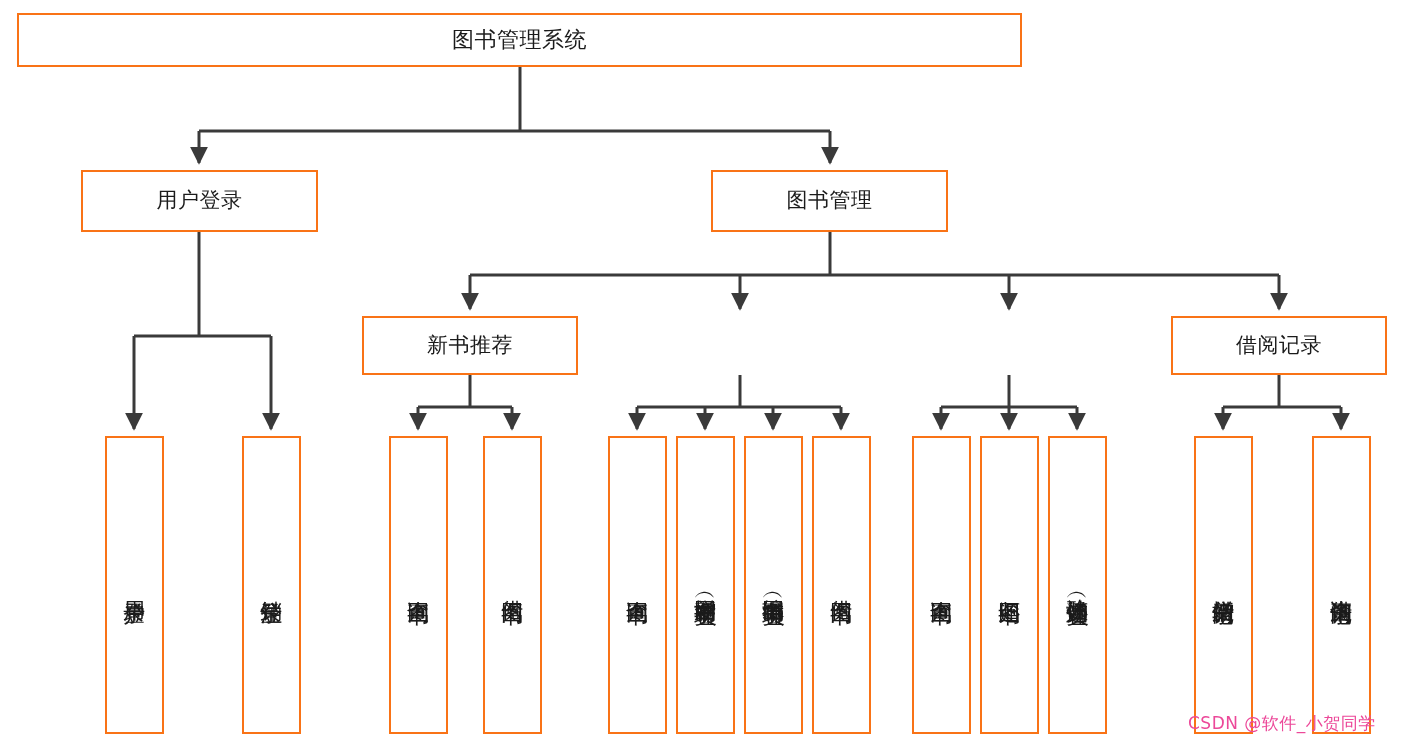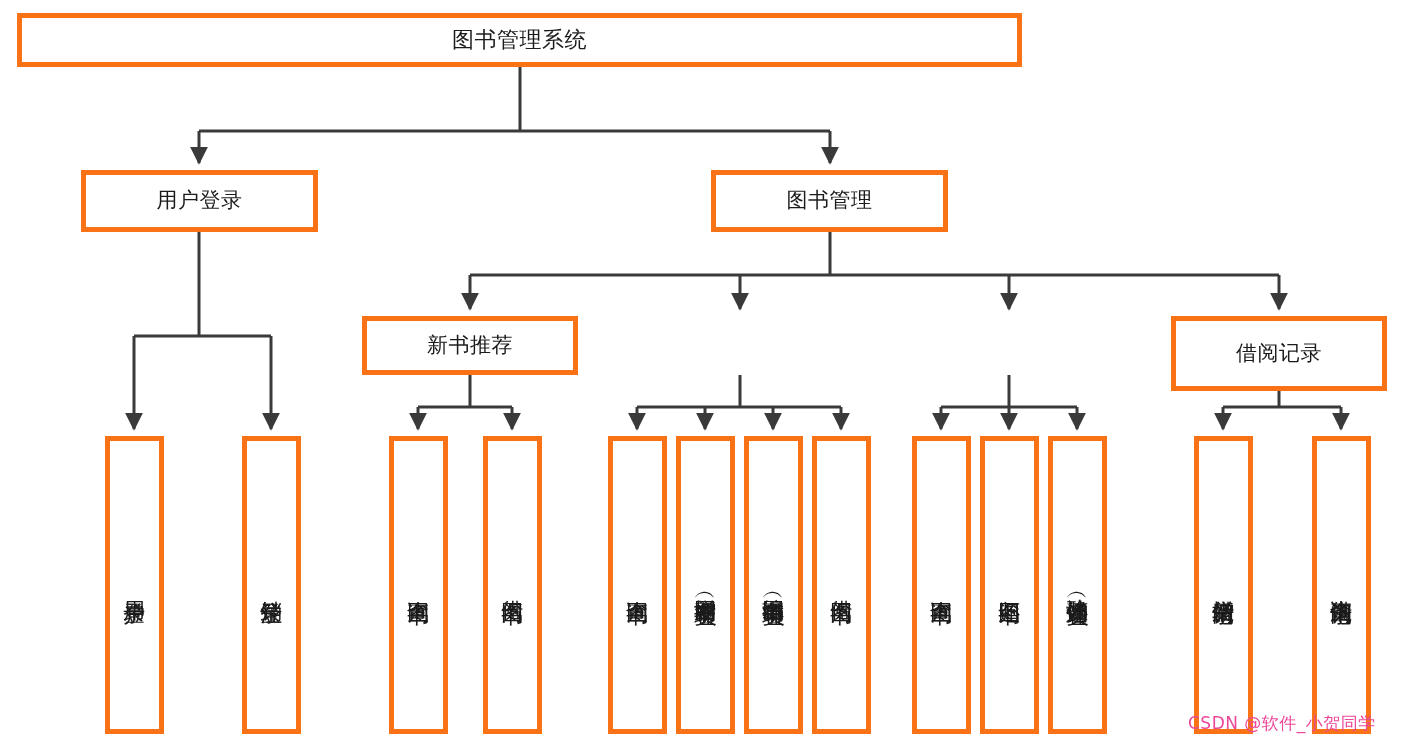--- a/index.html
+++ b/index.html
@@ -22,21 +22,21 @@
     left: 0;
     top: 0;
     width: 1405px;
     height: 747px;
     pointer-events: none;
   }
   .node {
     position: absolute;
     box-sizing: border-box;
     background: #ffffff;
-    border: 5px solid #f97316;
+    border: 2px solid #f97316;
     display: flex;
     align-items: center;
     justify-content: center;
     color: #1b1b1b;
   }
   .node .label {
     display: block;
     text-align: center;
     line-height: 1.12;
   }
@@ -140,21 +140,21 @@
   <div class="node horizontal" style="left:711px; top:170px; width:237px; height:62px;">
     <span class="label">图书管理</span>
   </div>
 
   <div class="node horizontal" style="left:362px; top:316px; width:216px; height:59px;">
     <span class="label">新书推荐</span>
   </div>
 
 
 
-  <div class="node horizontal" style="left:1171px; top:316px; width:216px; height:75px;">
+  <div class="node horizontal" style="left:1171px; top:316px; width:216px; height:59px;">
     <span class="label">借阅记录</span>
   </div>
 
   <div class="node vertical" style="left:105px; top:436px; width:59px; height:298px;">
     <span class="label">用户登录</span>
   </div>
 
   <div class="node vertical" style="left:242px; top:436px; width:59px; height:298px;">
     <span class="label">注销登录</span>
   </div>

